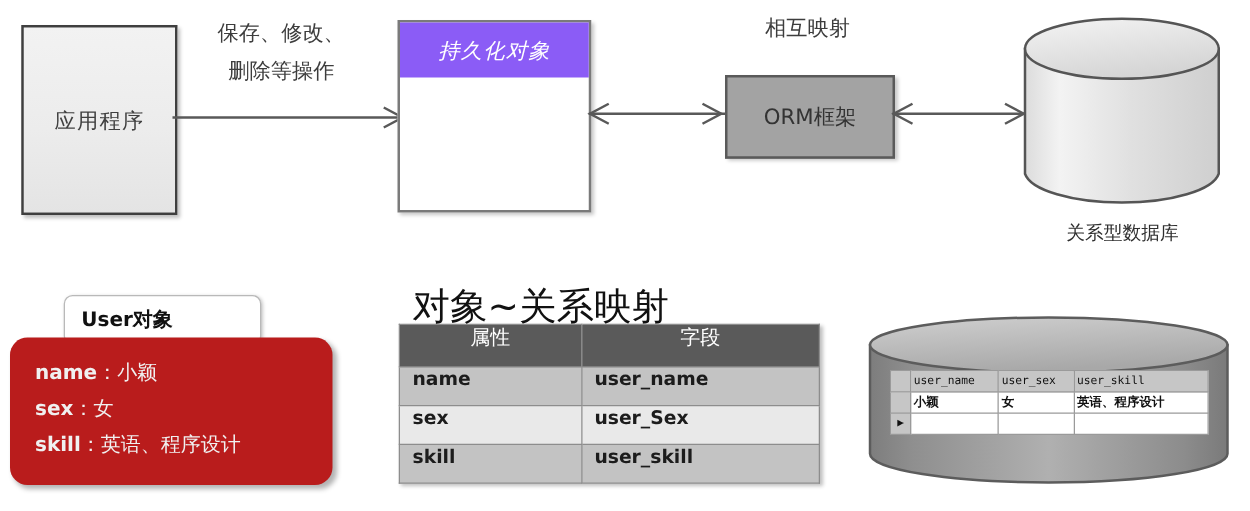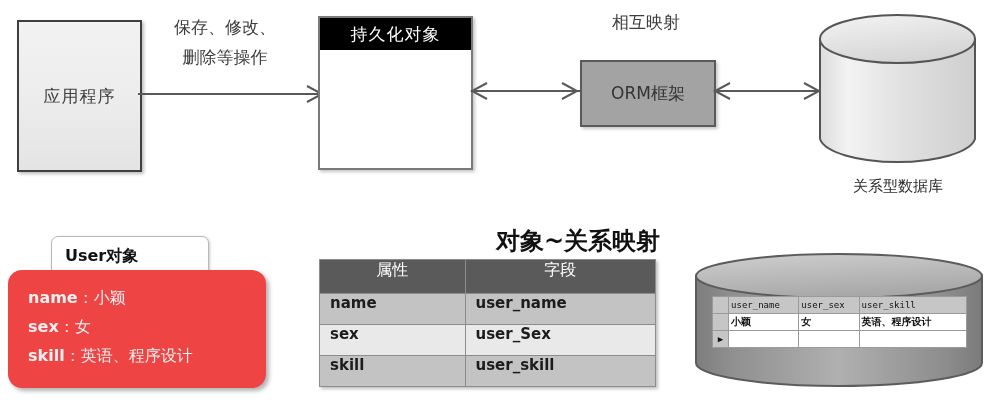--- a/index.html
+++ b/index.html
@@ -37,23 +37,23 @@
     line-height: 30px;
   }
 
   .persist-box {
     left: 318px; top: 16px; width: 151px; height: 150px;
     border: 2px solid #7a7a7a;
     background: #ffffff;
     box-shadow: 2px 2px 3px rgba(0,0,0,0.22);
   }
   .persist-head {
-    height: 32px; background: #000000;
+    height: 44px; background: #8b5cf6;
     display: flex; align-items: center; justify-content: center;
-    color: #ffffff; font-size: 17px; letter-spacing: 1px;
+    color: #ffffff; font-size: 17px; letter-spacing: 1px; font-style: italic;
   }
 
   .arrow-line { background: #595959; height: 2px; }
 
   .orm-box {
     left: 580px; top: 60px; width: 132px; height: 63px;
     border: 2px solid #5a5a5a; background: #a3a3a3;
     box-shadow: 2px 2px 3px rgba(0,0,0,0.22);
     display: flex; align-items: center; justify-content: center;
     font-size: 17px; color: #333333;
@@ -80,35 +80,35 @@
     border-radius: 7px;
     box-shadow: 1px 1px 3px rgba(0,0,0,0.22);
     display: flex; align-items: center;
     padding-left: 13px; box-sizing: border-box; margin-left: 27px;
   }
   .user-tab-label {
     font-size: 16px; font-weight: bold; color: #111111;
   }
   .user-body {
     left: 8px; top: 270px; width: 258px; height: 118px;
-    background: #ef4444; border-radius: 14px;
+    background: #b91c1c; border-radius: 14px;
     box-shadow: 3px 3px 4px rgba(0,0,0,0.3);
     padding: 13px 0 0 20px; box-sizing: border-box;
   }
   .user-attr {
     color: #f0f0f0; font-size: 16px; line-height: 29px;
     white-space: nowrap;
   }
   .user-attr b { font-weight: bold; }
   .user-attr .v { font-weight: normal; }
 
   
   .map-title {
-    left: 330px; top: 225px; width: 330px; text-align: right;
-    font-size: 24px; font-weight: bold; color: #111111;
+    left: 330px; top: 225px; width: 330px; text-align: left;
+    font-size: 30px; font-weight: normal; color: #111111;
   }
   .map-table {
     left: 319px; top: 259px; width: 337px;
     border-collapse: collapse;
     box-shadow: 2px 2px 3px rgba(0,0,0,0.25);
   }
   .map-table td, .map-table th {
     border: 1px solid #8d8d8d;
     height: 31px; padding: 0 0 12px 10px;
     font-size: 15px; font-weight: bold; color: #1c1c1c;

